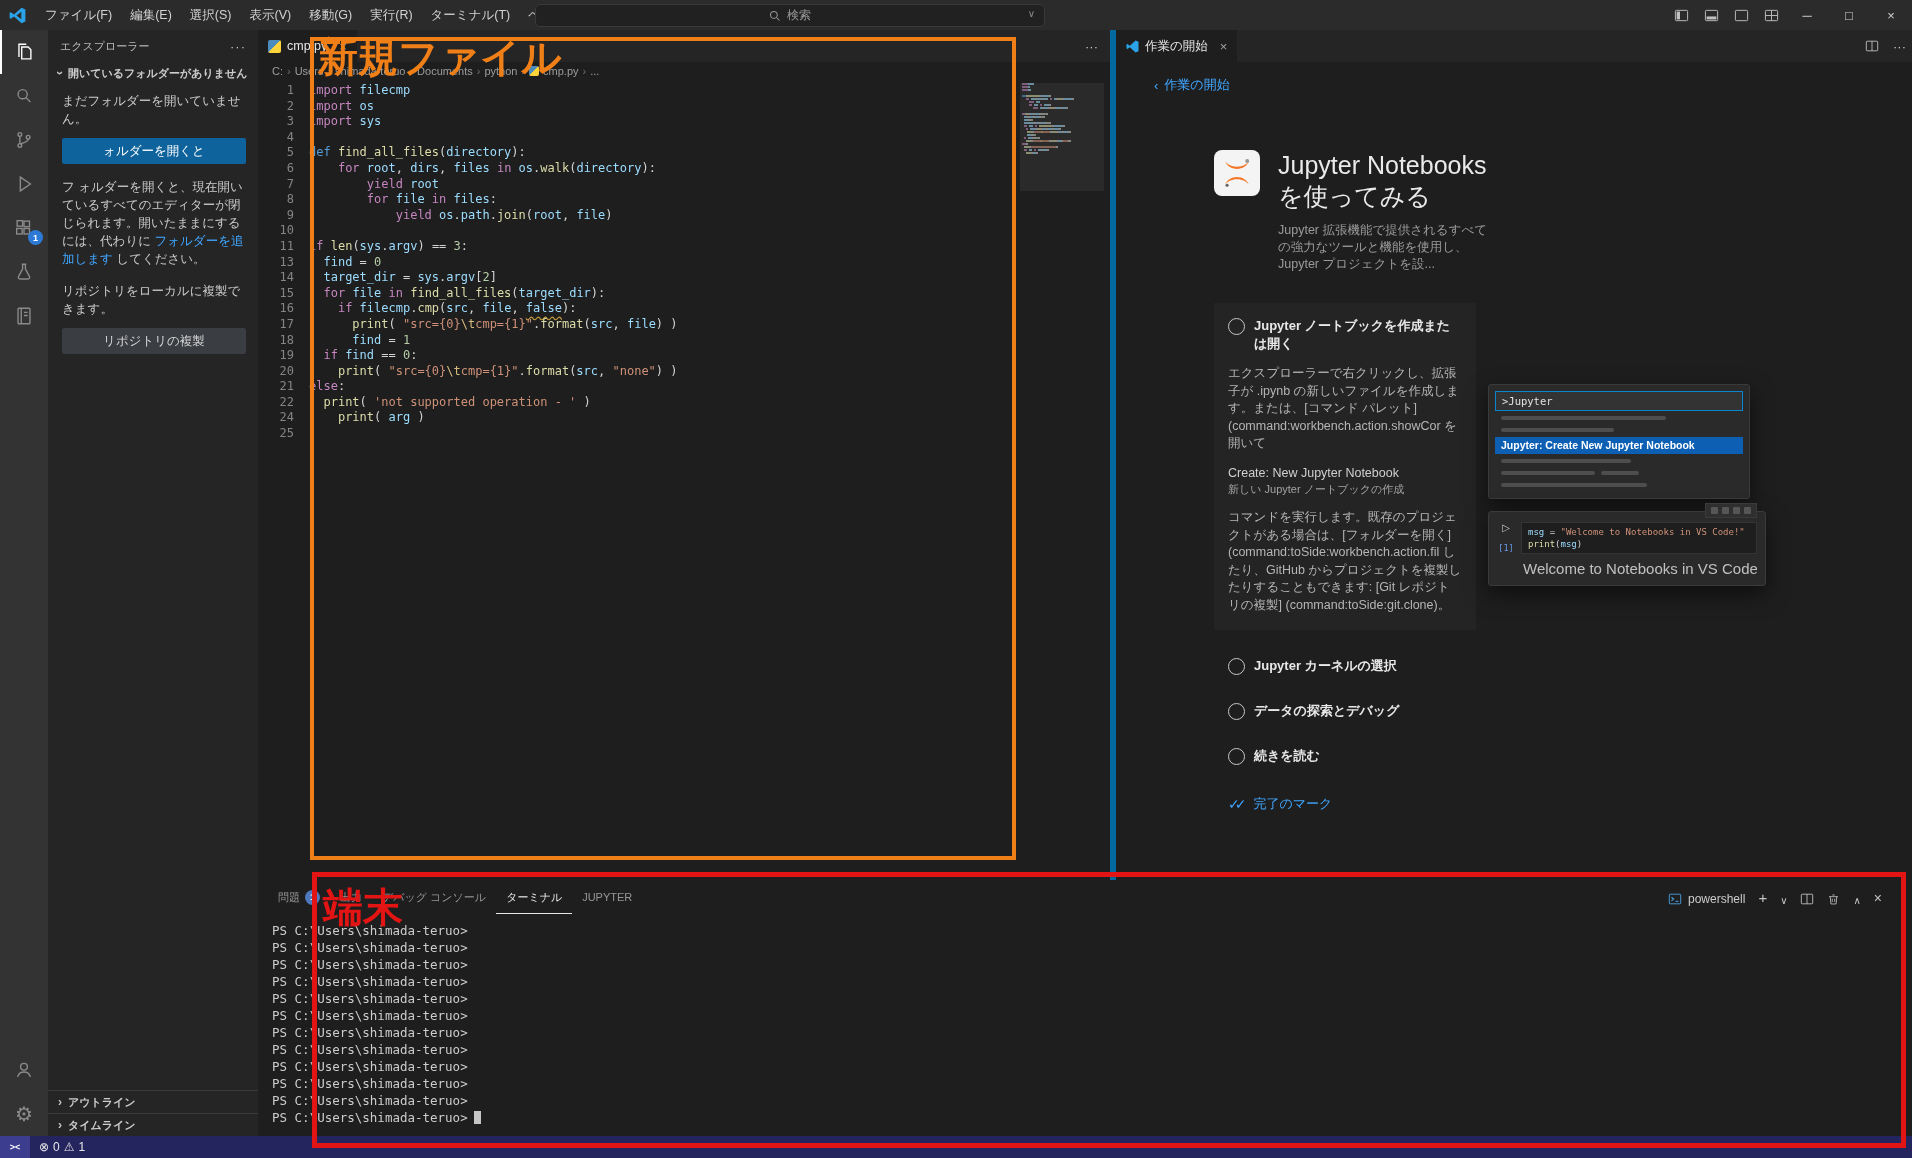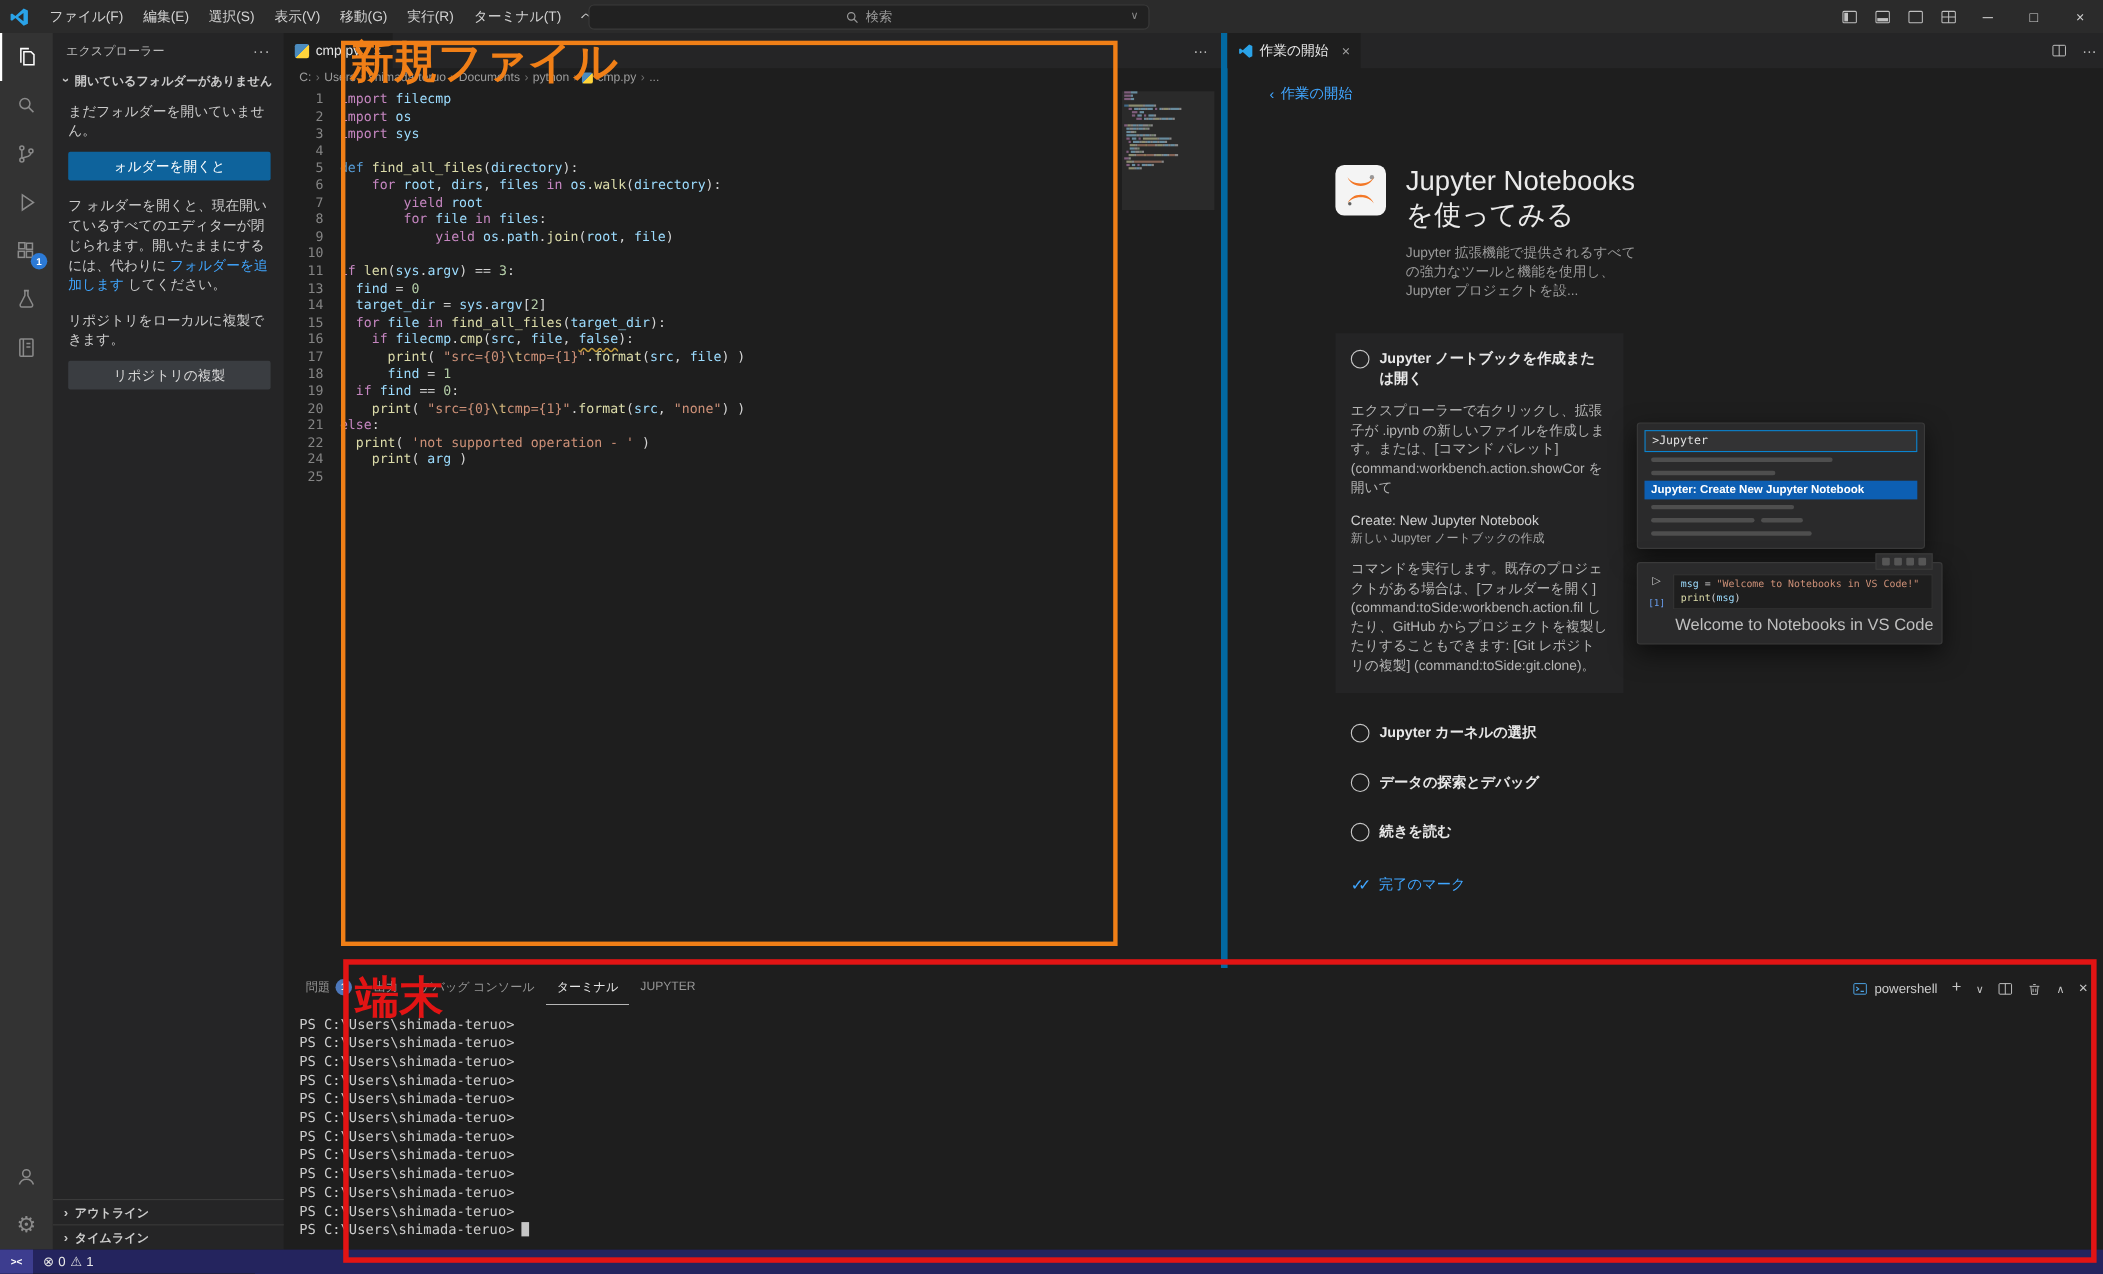--- a/index.html
+++ b/index.html
@@ -93,21 +93,21 @@
   .cell-tool{width:7px;height:7px;background:#565656;border-radius:1px}
   .cell-gutter{width:18px;display:flex;flex-direction:column;align-items:center;gap:10px;flex-shrink:0}
   .cell-play{color:#c8c8c8;font-size:10px}
   .cell-exec{color:#6a9ff0;font-size:8.5px;font-family:"DejaVu Sans Mono",monospace}
   .cell-main{flex:1;min-width:0}
   .cell-code{background:#1e1e1e;border:1px solid #343434;padding:3px 6px;font-family:"DejaVu Sans Mono",monospace;font-size:9px;line-height:12px;
       white-space:nowrap;overflow:hidden}
   .m-v{color:#9CDCFE}.m-s{color:#CE9178}.m-f{color:#DCDCAA}.m-p{color:#d4d4d4}
   .cell-output{font-family:Liberation Sans, sans-serif;font-size:15px;color:#c0c0c0;padding:6px 2px 2px;white-space:nowrap;overflow:hidden}
   
-  .panel{position:absolute;left:258px;top:880px;right:0;height:256px;background:#1e1e1e;z-index:2}
+  .panel{position:absolute;left:258px;top:880px;right:16px;height:256px;background:#1e1e1e;z-index:2}
   .panel-header{height:34px;display:flex;align-items:center;padding:0 14px 0 10px}
   .panel-tab{padding:0 10px;font-size:11px;color:#969696;height:34px;display:flex;align-items:center;gap:5px;cursor:pointer}
   .panel-tab.active{color:#e7e7e7;box-shadow:inset 0 -1px 0 #e7e7e7}
   .panel-badge{width:15px;height:15px;border-radius:50%;background:#4d78bb;color:#fff;font-size:9px;display:flex;align-items:center;justify-content:center;font-weight:bold}
   .panel-controls{margin-left:auto;display:flex;align-items:flex-end;gap:13px;color:#c5c5c5;font-size:13px}
   .shell-item{display:flex;align-items:center;gap:6px;font-size:12px;color:#cccccc}
   .pc-glyph{font-size:12px;color:#c5c5c5;cursor:pointer}
   .terminal{padding:8px 0 0 14px;font-family:"DejaVu Sans Mono",monospace;font-size:12.5px;line-height:17px;color:#cccccc}
   .term-line{white-space:pre}
   .cursor{display:inline-block;width:7px;height:13px;background:#c6c6c6;margin-left:6px;vertical-align:-2px}

